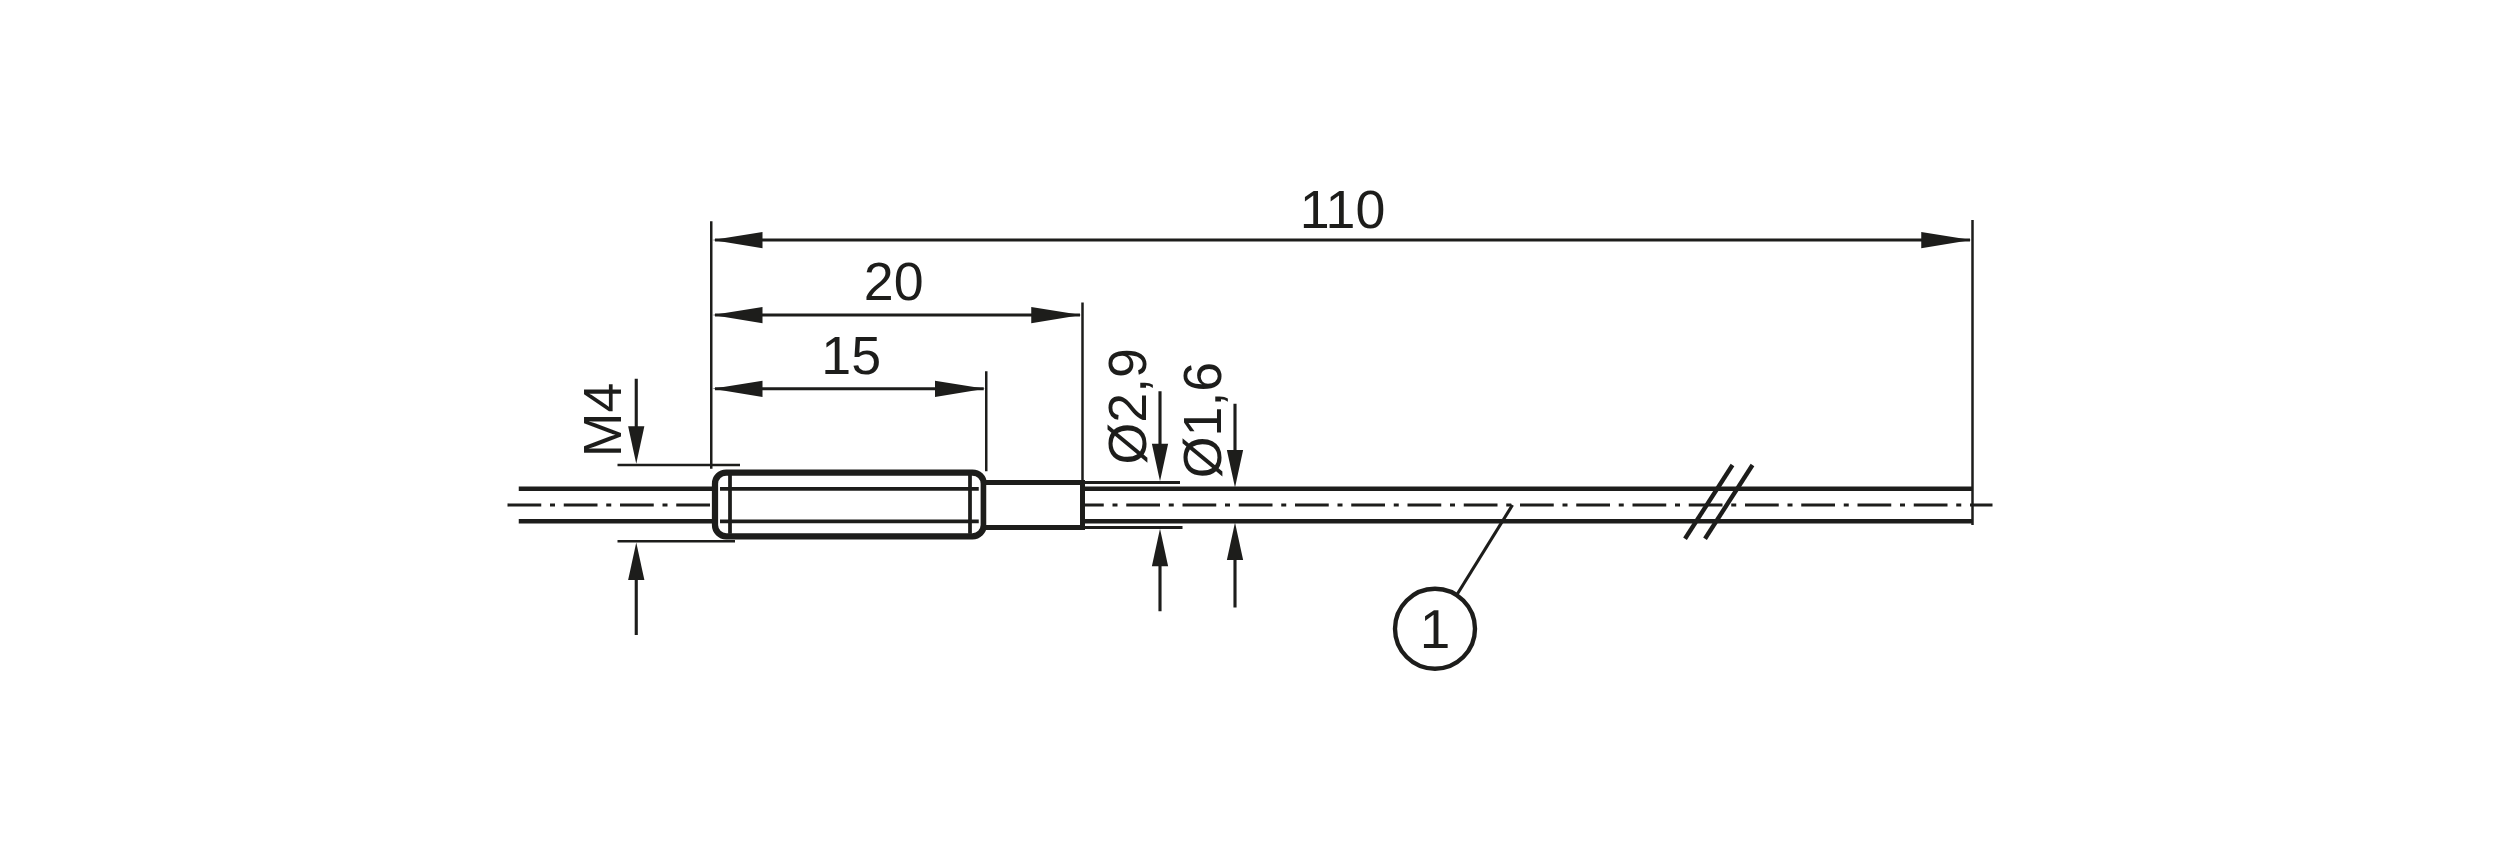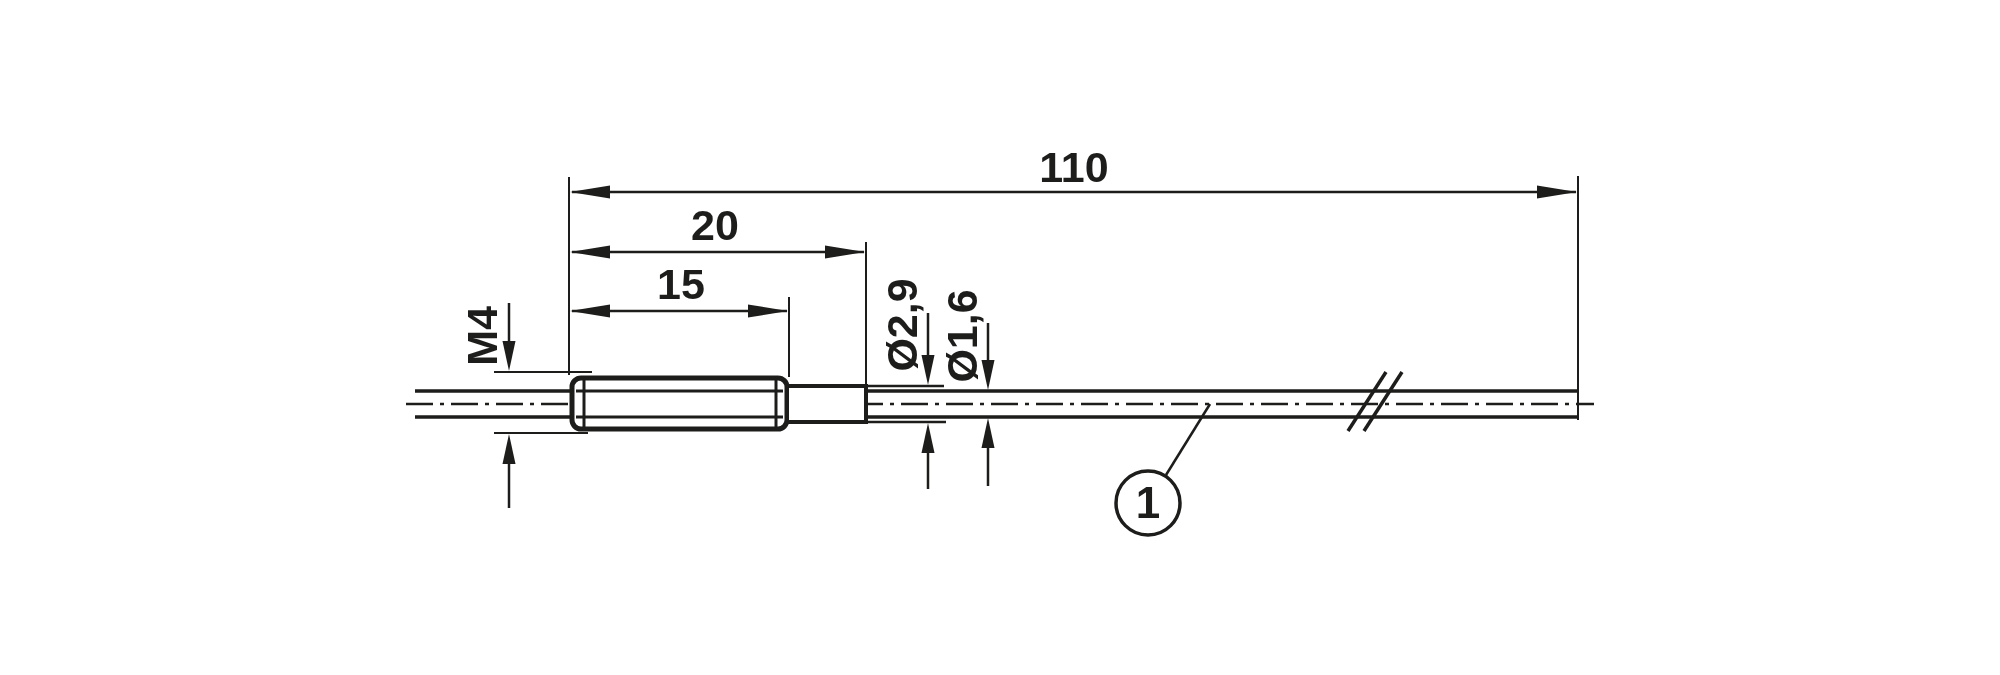--- a/index.html
+++ b/index.html
@@ -1,17 +1,17 @@
 <!DOCTYPE html>
 <html style="--ink: #1d1d1b; --bg: #ffffff;"><head>
 <meta charset="utf-8">
 <style>
   :root { --ink: #1d1d1b; --bg: #ffffff; }
   html, body { margin: 0; padding: 0; background: var(--bg); }
-  .stage { width: 1668px; height: 675px; background: var(--bg); position: relative; font-weight: bold; }
+  .stage { width: 1668px; height: 675px; background: var(--bg); position: relative; }
   svg { display: block; }
   svg text {
     font-family: "Liberation Sans", "DejaVu Sans", sans-serif;
     font-size: 43px;
     fill: var(--ink);
   }
   .ln   { stroke: var(--ink); fill: none; stroke-linecap: butt; }
   .fillw{ fill: var(--bg); stroke: var(--ink); }
   .arrw { fill: var(--ink); stroke: none; }
   .cl   { stroke: var(--ink); fill: none; stroke-width: 2.5; stroke-dasharray: 27 7 4 7; }

